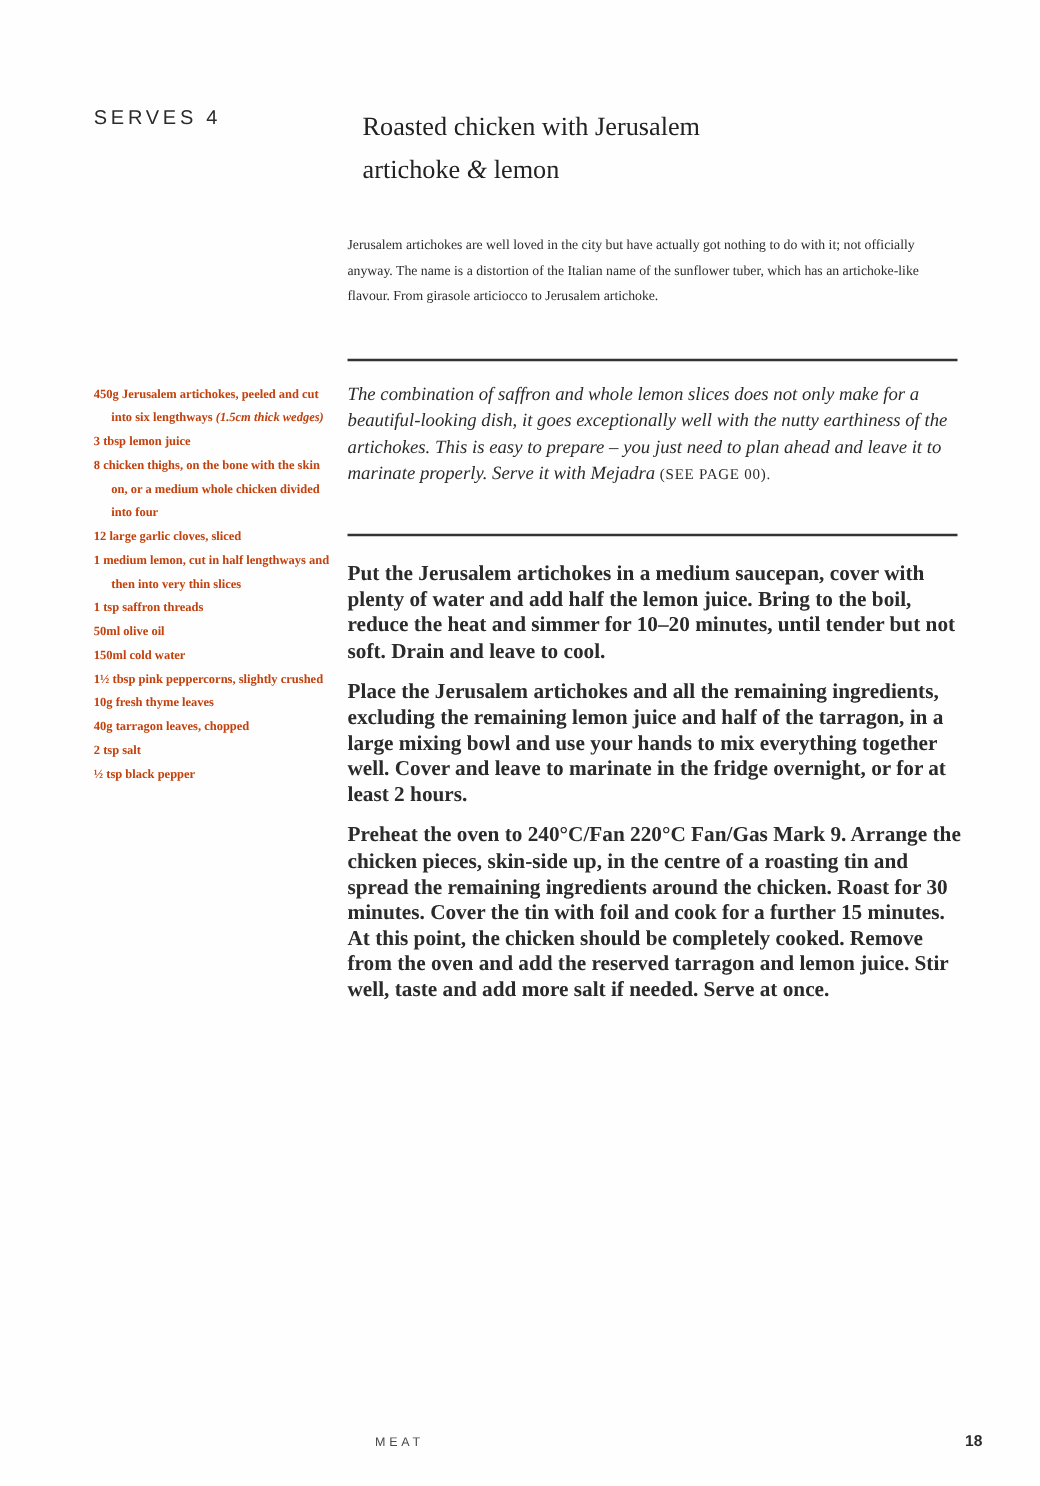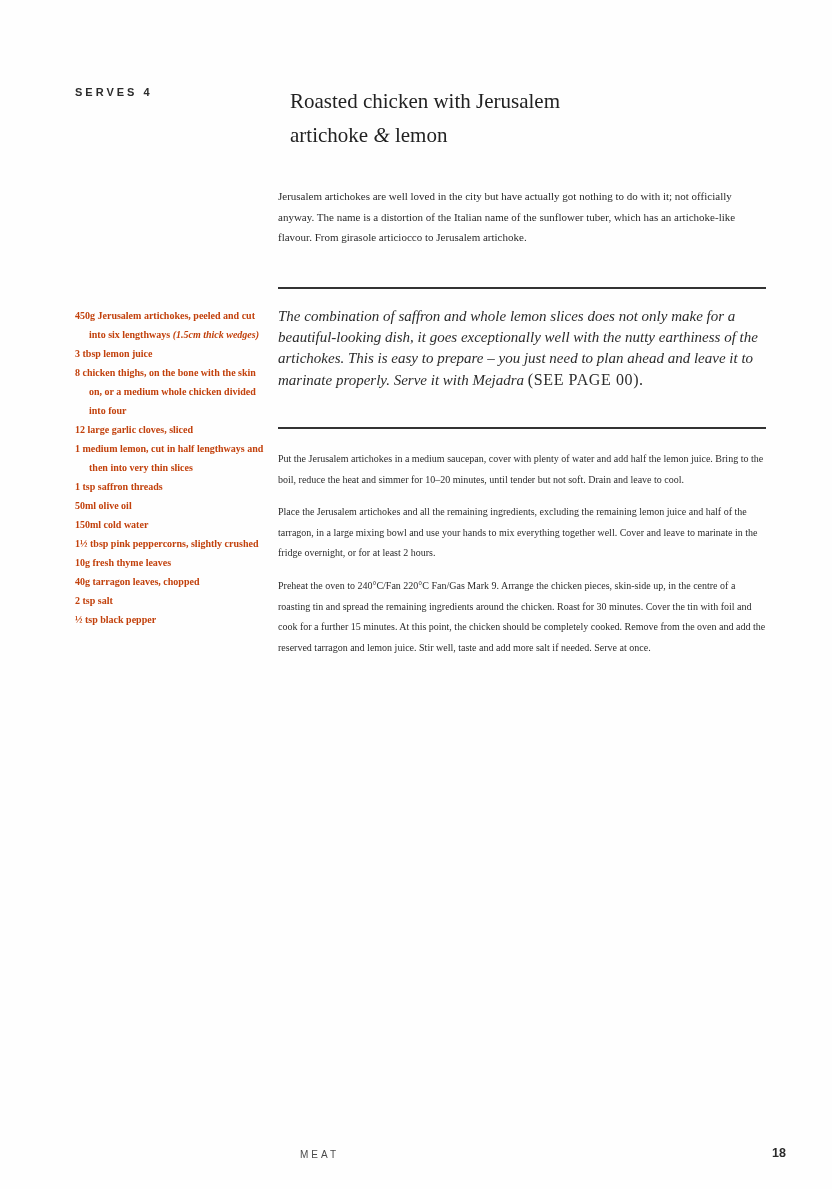--- a/index.html
+++ b/index.html
@@ -17,22 +17,22 @@
     font-family: "Liberation Serif", serif;
     overflow: hidden;
   }
 
   
   .serves {
     position: absolute;
     left: 75px;
     top: 86px;
     font-family: "Liberation Sans", sans-serif;
-    font-size: 11px;
-    font-weight: 700;
+    font-size: 16px;
+    font-weight: 400;
     letter-spacing: 3px;
     color: #2b2b2b;
   }
 
   
   .title {
     position: absolute;
     left: 278px;
     top: 72px;
     margin: 12px;
@@ -75,36 +75,37 @@
     top: 306px;
     width: 492px;
     margin: 0;
     font-size: 15px;
     line-height: 21px;
     color: #2b2b2b;
   }
   .note em { font-style: italic; }
   .note .sc {
     font-style: normal;
-    font-size: 16px;
+    font-size: 12px;
     letter-spacing: 0.6px;
     text-align: center;
   }
 
   .method {
     position: absolute;
     left: 278px;
     top: 449px;
     width: 492px;
   }
   .method p {
     margin: 0 0 12px 0;
-    font-size: 10px;
+    font-size: 17px;
     line-height: 20.6px;
     color: #2b2b2b;
+    font-weight: bold;
   }
 
   
   .ingredients {
     position: absolute;
     left: 75px;
     top: 306px;
     width: 192px;
     font-size: 10px;
     line-height: 19px;

